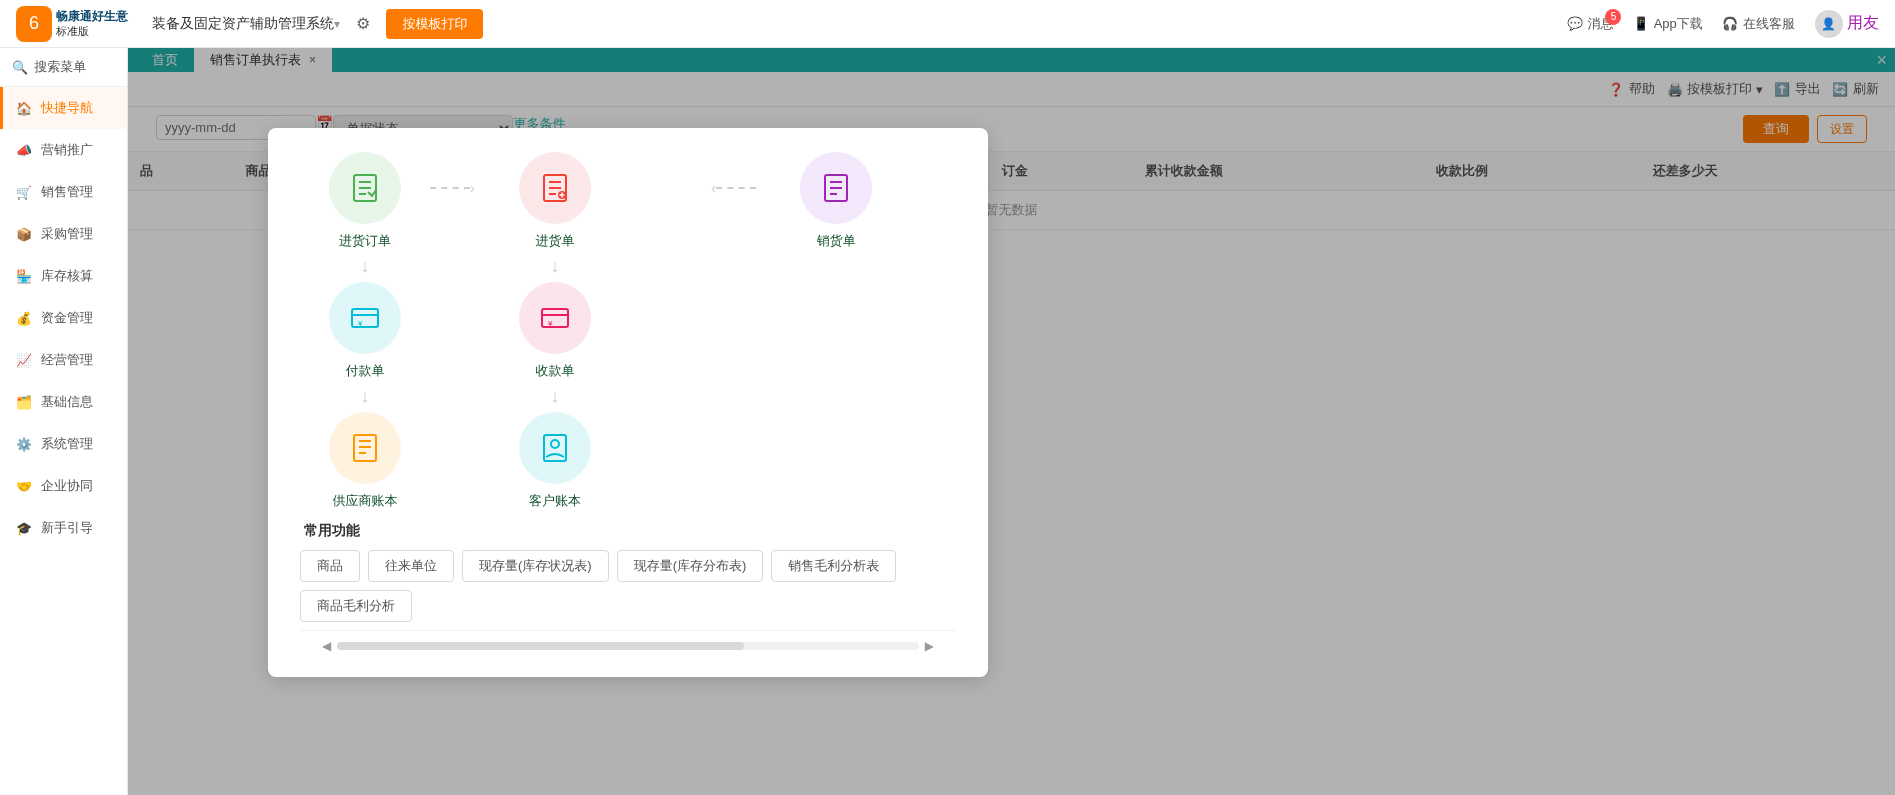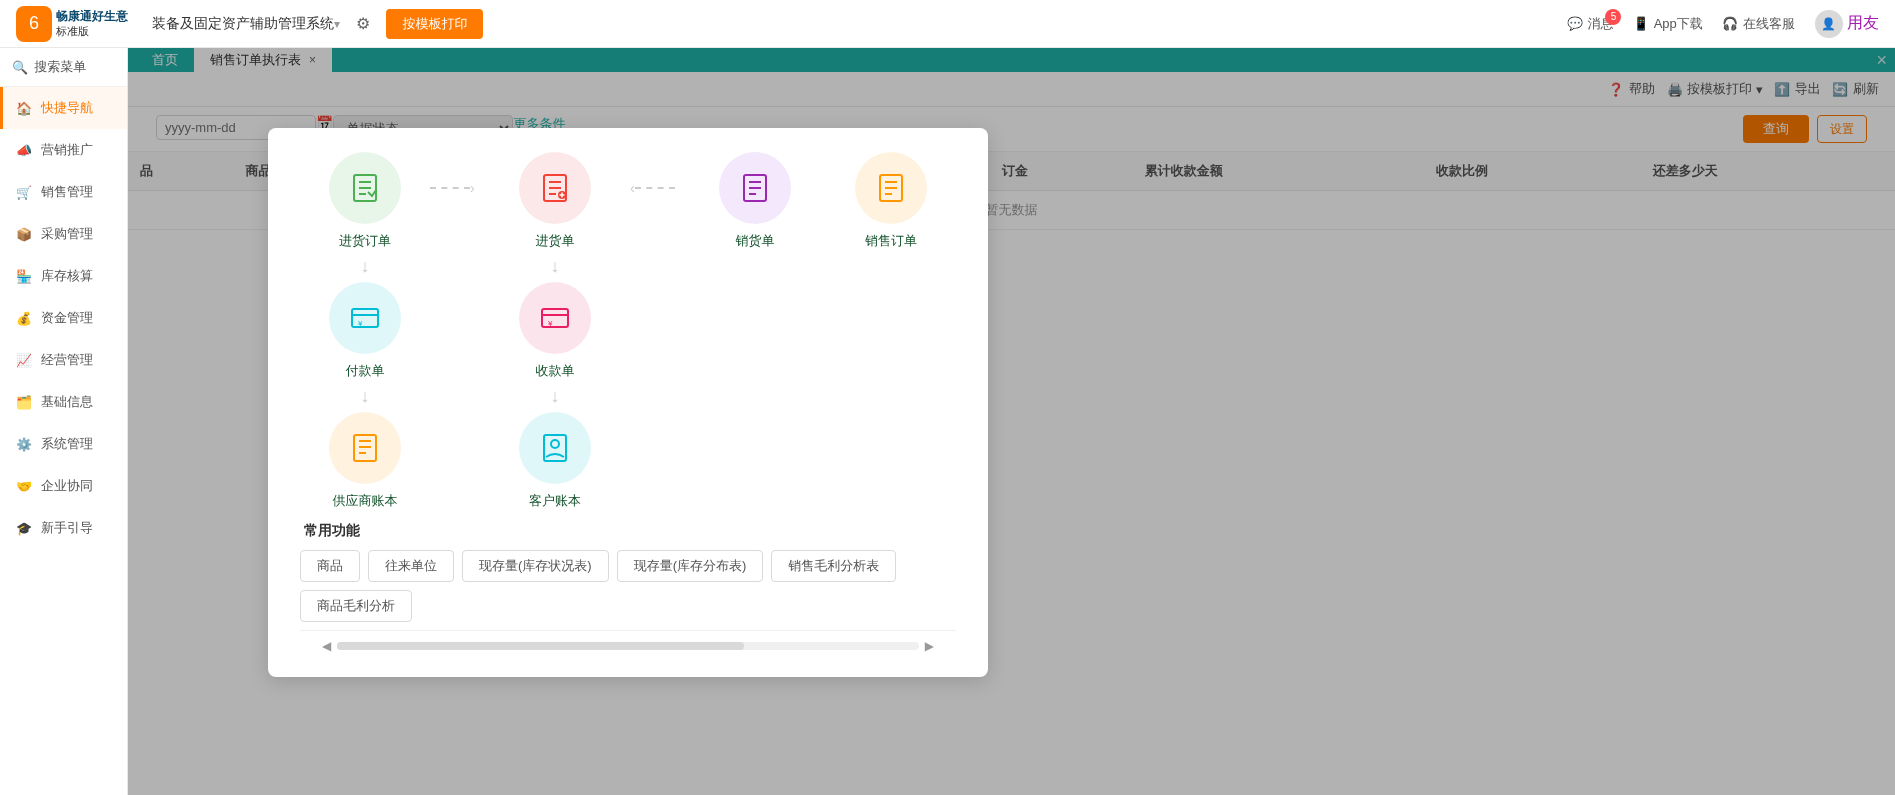--- a/index.html
+++ b/index.html
@@ -377,34 +377,20 @@
                     <line x1="13" y1="19" x2="25" y2="19" stroke="#9c27b0" stroke-width="2"></line>
                     <line x1="13" y1="25" x2="20" y2="25" stroke="#9c27b0" stroke-width="2"></line>
                   </svg>
               </div>
               <span class="flow-label">销货单</span>
             </div>
           </div>
 
           <div style="width:60px;"></div>
 
-          <div class="flow-column">
-            <div class="flow-node">
-              <div class="flow-circle orange" style="display:flex; align-items:center; justify-content:center;">
-                <svg width="38" height="38" viewBox="0 0 38 38">
-                    <rect width="38" height="38" rx="19" fill="none"></rect>
-                    <rect x="8" y="6" width="22" height="26" rx="2" fill="none" stroke="#ff9800" stroke-width="2"></rect>
-                    <line x1="13" y1="13" x2="25" y2="13" stroke="#ff9800" stroke-width="2"></line>
-                    <line x1="13" y1="19" x2="25" y2="19" stroke="#ff9800" stroke-width="2"></line>
-                    <line x1="13" y1="25" x2="20" y2="25" stroke="#ff9800" stroke-width="2"></line>
-                  </svg>
-              </div>
-              <span class="flow-label">销售订单</span>
-            </div>
-          </div>
         </div>
 
         <div class="common-func-title">常用功能</div>
         <div class="func-buttons">
           <button class="func-btn">商品</button>
           <button class="func-btn">往来单位</button>
           <button class="func-btn">现存量(库存状况表)</button>
           <button class="func-btn">现存量(库存分布表)</button>
           <button class="func-btn">销售毛利分析表</button>
           <button class="func-btn">商品毛利分析</button>

